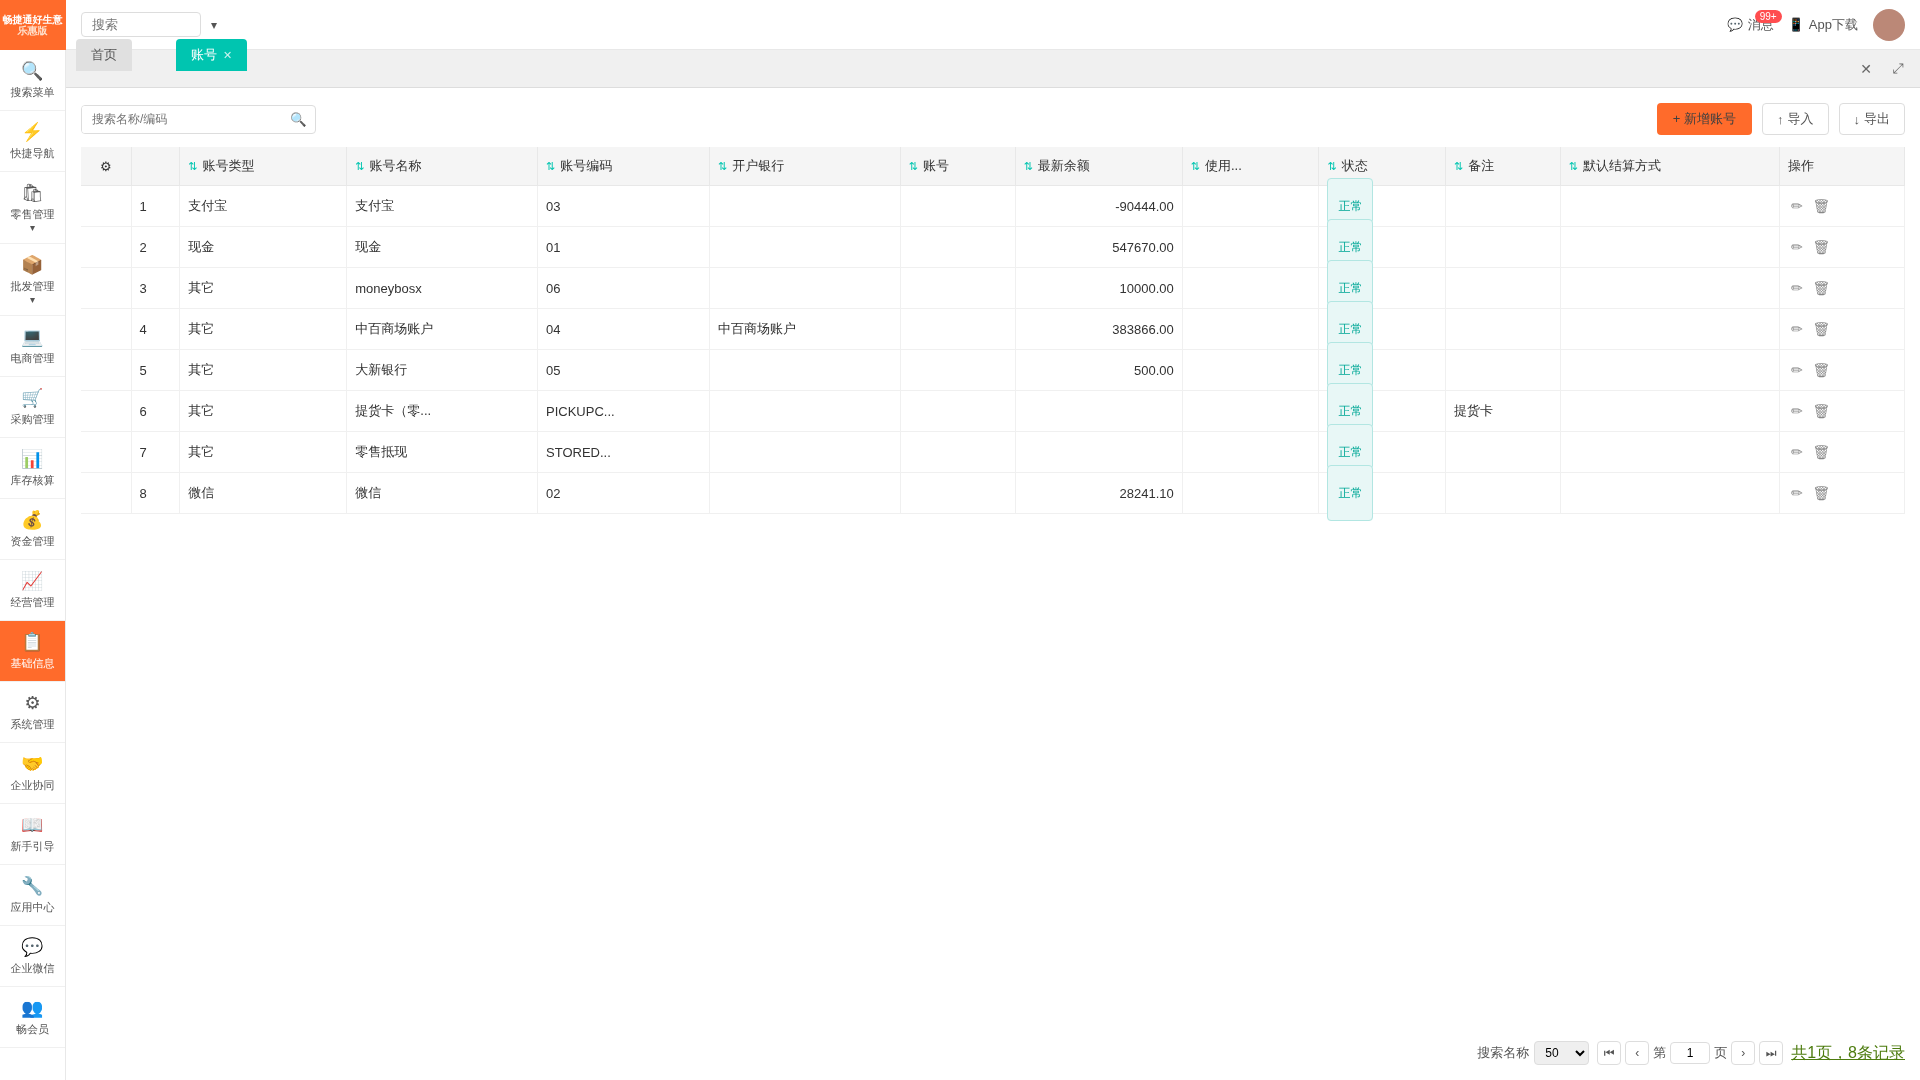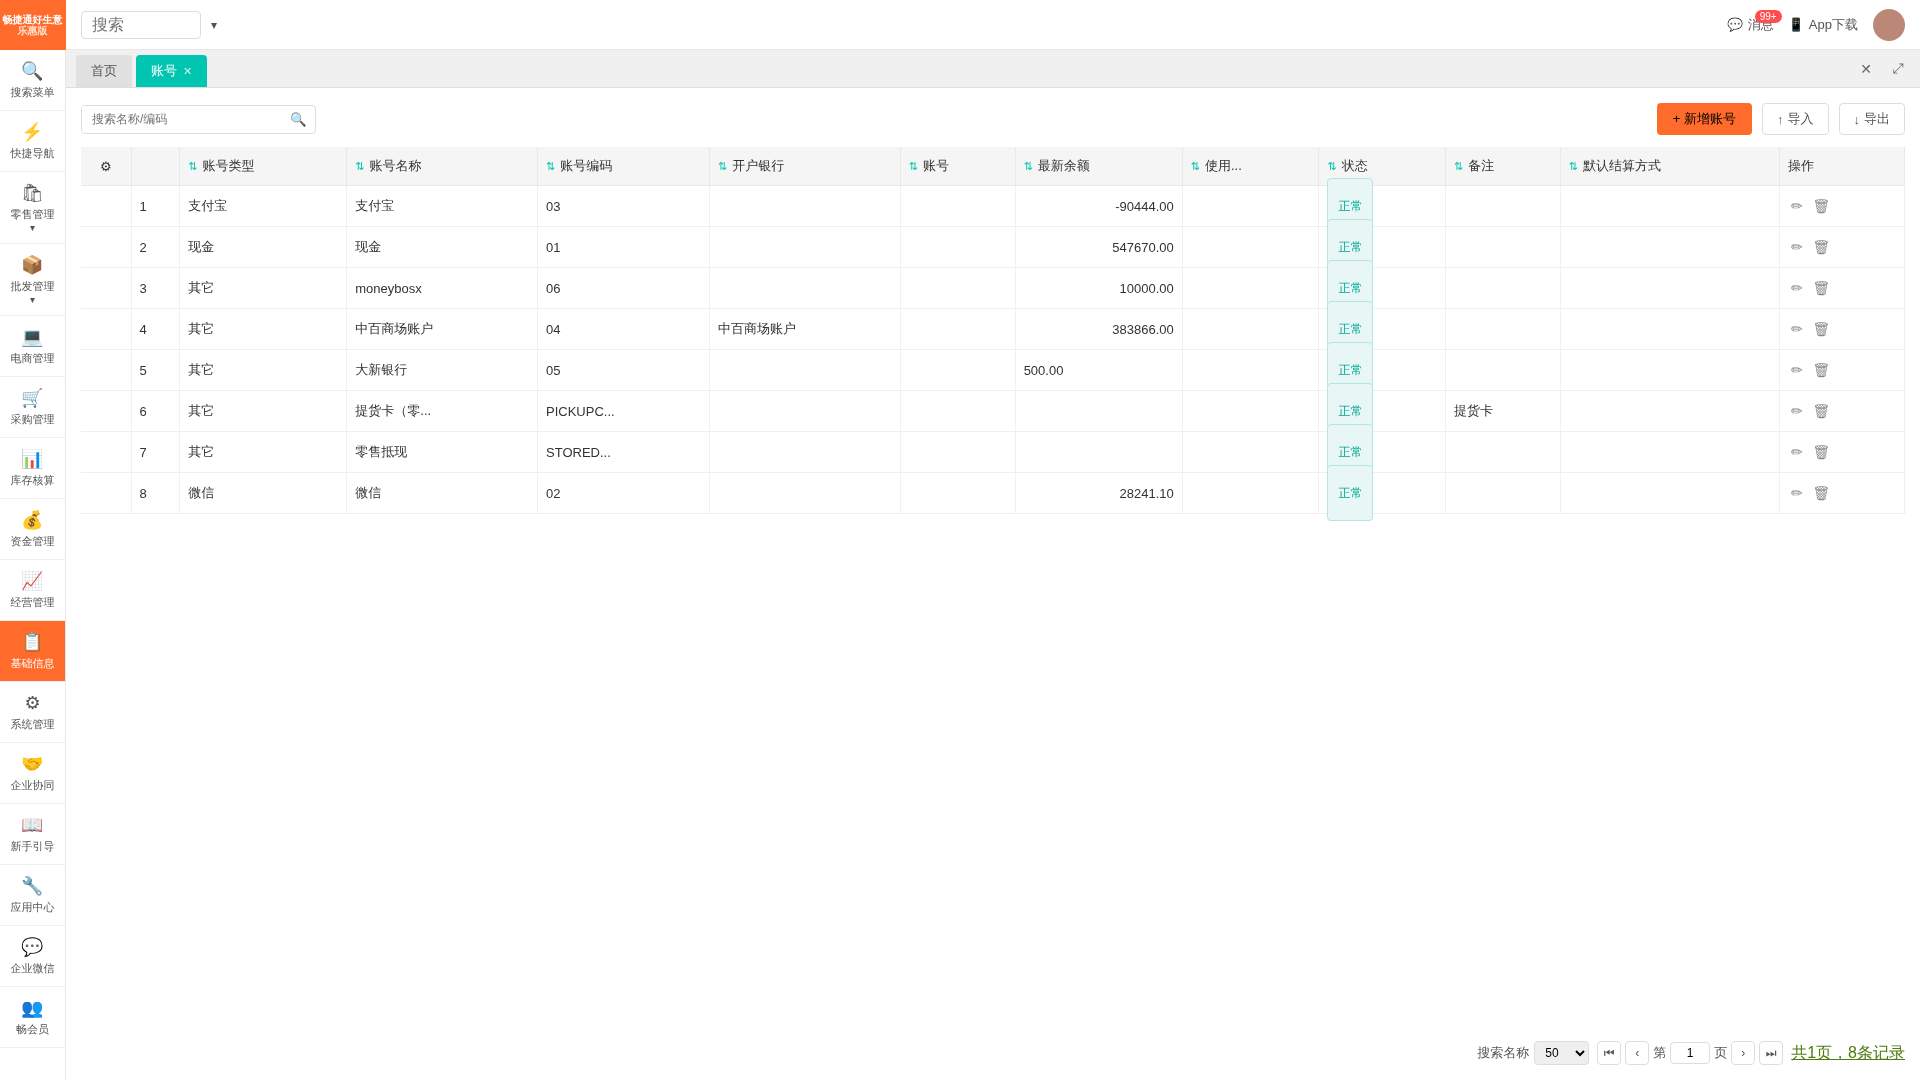--- a/index.html
+++ b/index.html
@@ -135,24 +135,25 @@
       background: #ccc;
       overflow: hidden;
     }
 
     
     .tabbar {
       height: 38px;
       background: #f0f0f0;
       display: flex;
       align-items: flex-end;
-      padding: 0 10px;
+      padding: 16px 10px;
       border-bottom: 1px solid #ddd;
       flex-shrink: 0;
       position: relative;
+      gap: 40px;
     }
     .tab {
       height: 32px;
       padding: 0 15px;
       display: flex;
       align-items: center;
       cursor: pointer;
       font-size: 13px;
       color: #555;
       border-radius: 4px 4px 0 0;
@@ -230,21 +231,21 @@
       cursor: pointer;
       color: #999;
     }
     .toolbar-right {
       display: flex;
       align-items: center;
       gap: 10px;
     }
     .btn-primary {
       background: #ff6b2b;
-      color: #000000;
+      color: #404040;
       border: none;
       border-radius: 4px;
       padding: 7px 16px;
       font-size: 13px;
       cursor: pointer;
       white-space: nowrap;
     }
     .btn-outline {
       background: #fff;
       color: #555;
@@ -450,21 +451,21 @@
 
   </div>
     </div>
 </div>
 
 <div class="main">
 
   <div class="topbar">
     <div class="topbar-left">
       <div class="topbar-search">
-        <input type="text" style="border: 1px solid rgb(221, 221, 221); border-radius: 4px; padding: 4px 10px; font-size: 16px; width: 120px;" placeholder="搜索">
+        <input type="text" style="border: 1px solid rgb(221, 221, 221); border-radius: 4px; padding: 4px 10px; font-size: 13px; width: 120px;" placeholder="搜索">
       </div>
       <div class="topbar-dropdown">
         <span>▾</span>
       </div>
     </div>
     <div class="topbar-right">
       <div class="topbar-msg">
         <span>💬</span>
         <span>消息</span>
         <span class="badge">99+</span>
@@ -628,21 +629,21 @@
     </td>
   </tr>
             <tr>
     <td></td>
     <td>5</td>
     <td>其它</td>
     <td>大新银行</td>
     <td>05</td>
     <td></td>
     <td></td>
-    <td style="text-align:left;margin-left:12px;">500.00</td>
+    <td style="text-align:right;margin-left:12px;">500.00</td>
     <td></td>
     <td><span class="status-badge">正常</span></td>
     <td></td>
     <td></td>
     <td>
       <button class="action-btn" title="编辑">✏</button>
       <button class="action-btn" title="删除">🗑</button>
     </td>
   </tr>
             <tr>

